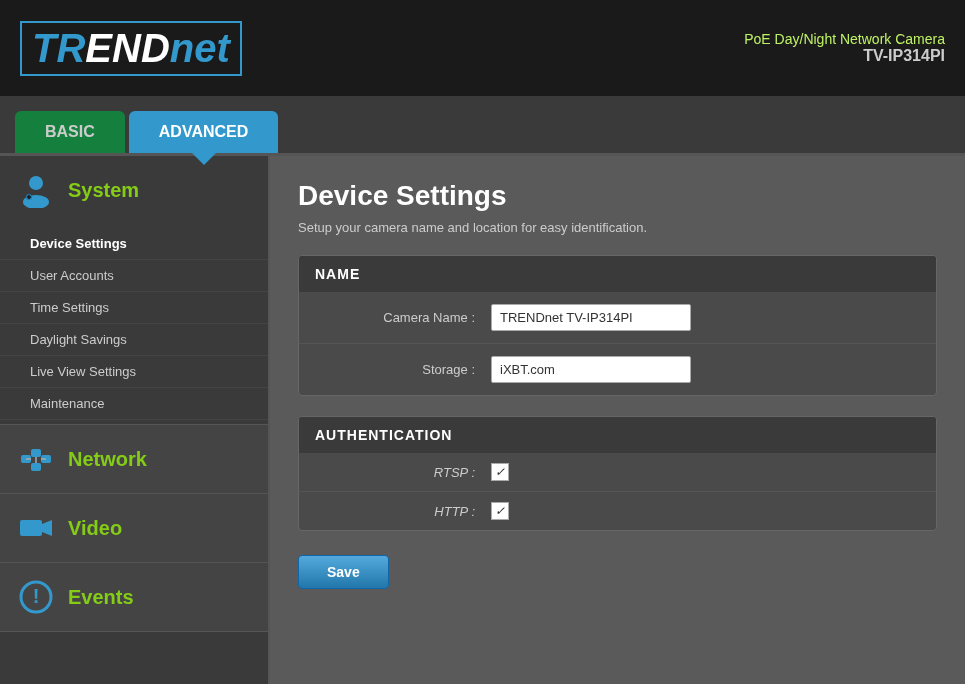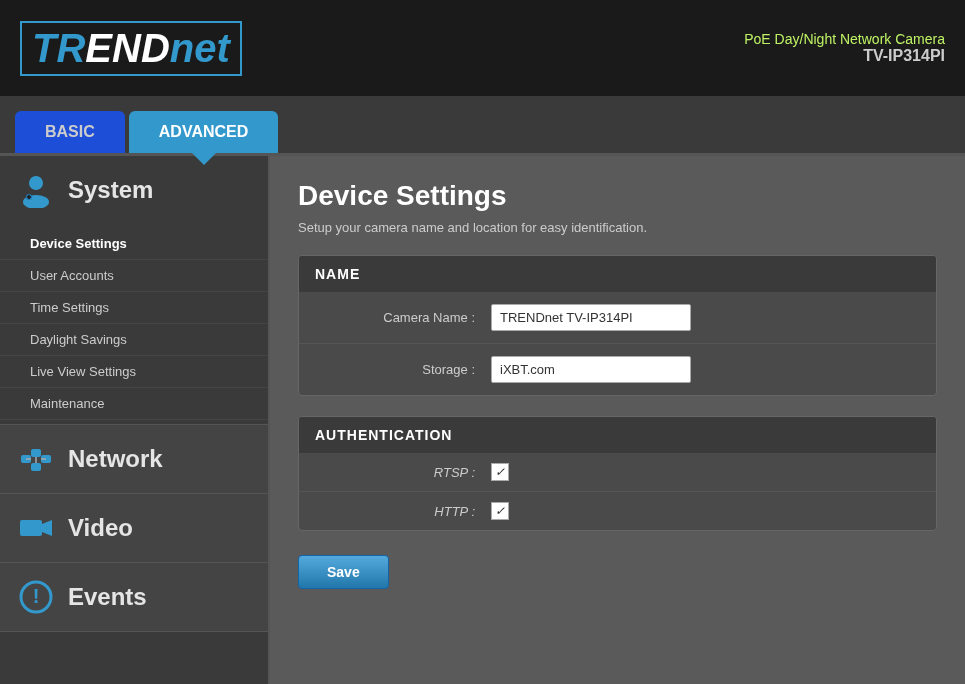--- a/index.html
+++ b/index.html
@@ -43,21 +43,21 @@
       padding-left: 15px;
       border-bottom: 3px solid #555;
     }
     .tab {
       padding: 10px 30px;
       font-size: 16px;
       font-weight: bold;
       cursor: pointer;
       border-radius: 6px 6px 0 0;
       color: #cccccc;
-      background: #1d4ed8;
+      background: #15803d;
       margin-right: 4px;
       height: 42px;
       display: flex;
       align-items: center;
     }
     .tab.active {
       background: #3399cc;
       color: white;
       position: relative;
     }
@@ -103,23 +103,23 @@
       width: 40px;
       height: 40px;
       margin-right: 12px;
       display: flex;
       align-items: center;
       justify-content: center;
       font-size: 24px;
       color: #3399cc;
     }
     .sidebar-title {
-      font-size: 24px;
-      font-weight: bold;
-      color: #e5e5e5;
+      font-size: 20px;
+      font-weight: bold;
+      color: #84cc16;
     }
     .sidebar-items {
       background: #3a3a3a;
       padding: 4px 0;
     }
     .sidebar-item {
       padding: 8px 20px 8px 30px;
       font-size: 13px;
       color: #cccccc;
       cursor: pointer;

